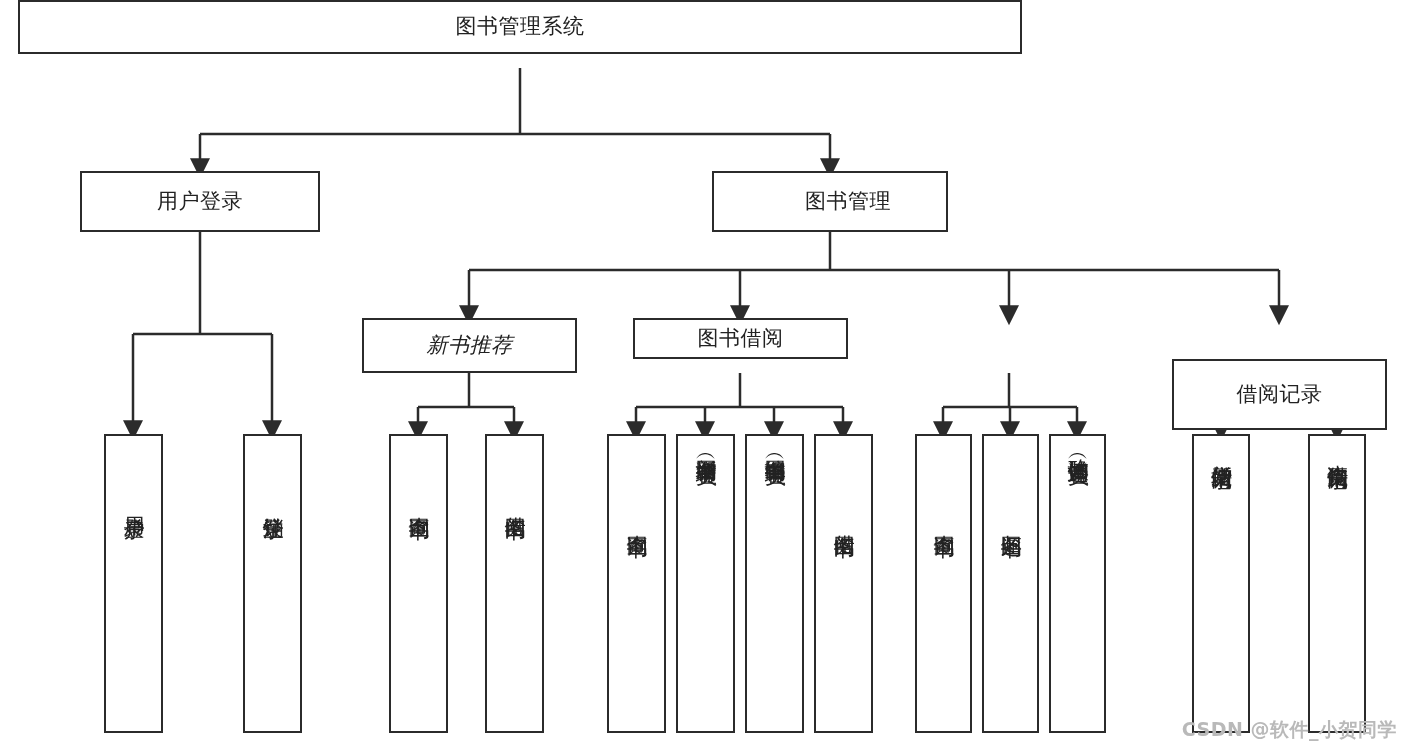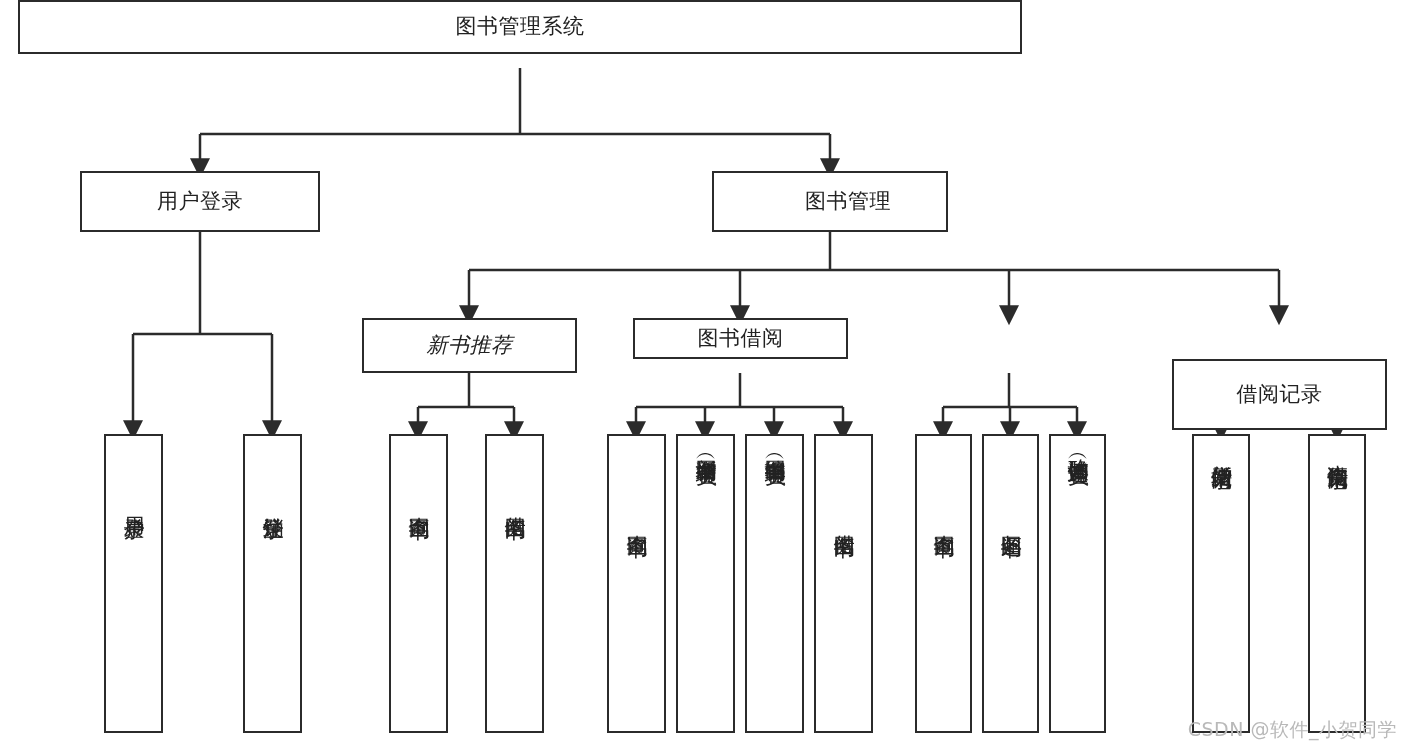--- a/index.html
+++ b/index.html
@@ -70,20 +70,21 @@
     margin-top: 2px;
   }
   .watermark {
     position: absolute;
     right: 8px;
     bottom: 4px;
     font-size: 19px;
     color: #b9b9b9;
     white-space: nowrap;
     letter-spacing: 0.5px;
+    font-weight: bold;
   }
 </style>
 </head>
 <body>
 
 <div id="canvas">
 
   <svg id="edges" viewBox="0 0 1405 747" xmlns="http://www.w3.org/2000/svg">
     <defs>
       <marker id="arrow" markerWidth="9" markerHeight="9" refX="1.5" refY="4" orient="auto" markerUnits="strokeWidth">

